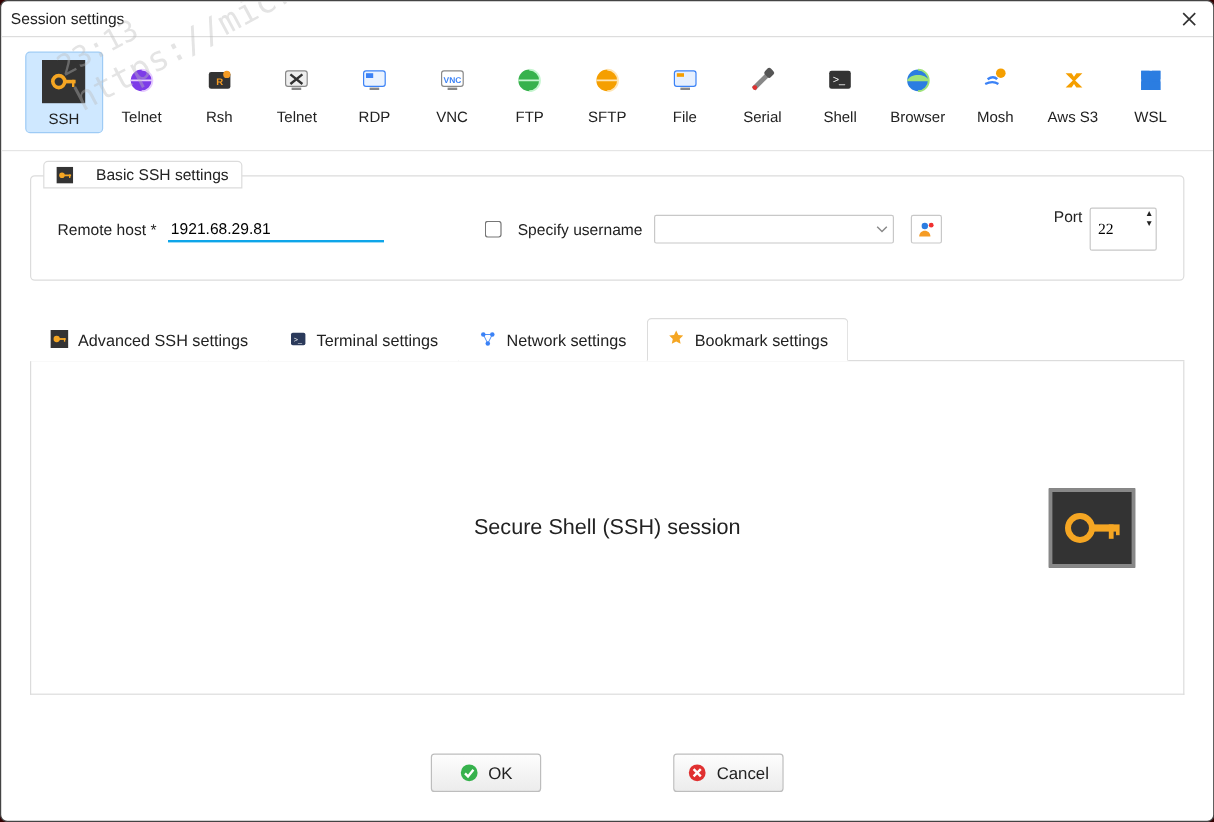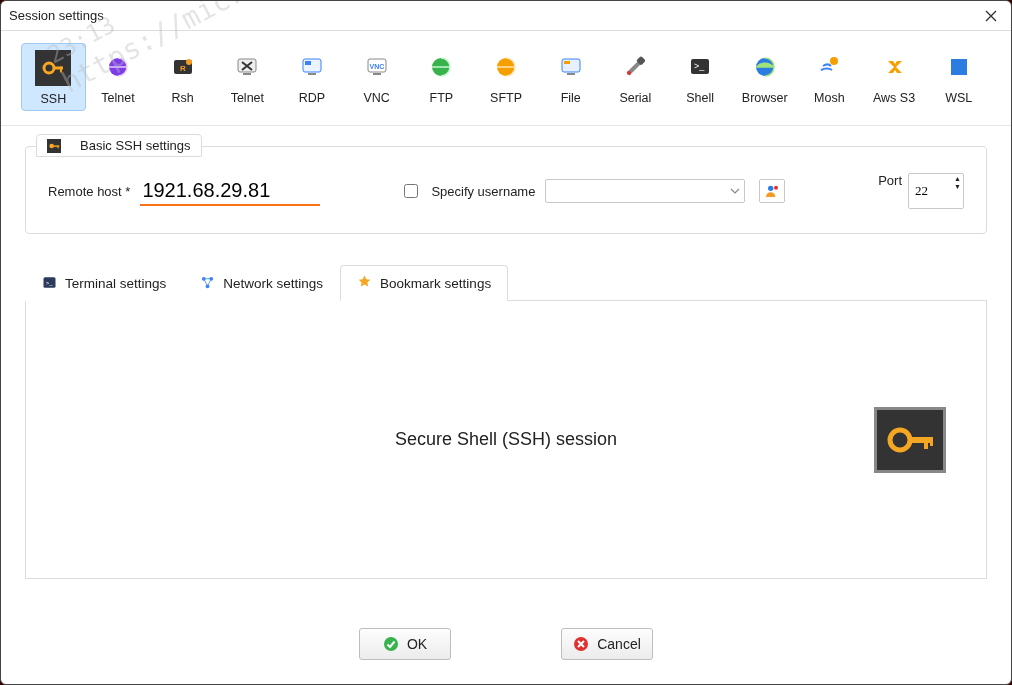--- a/index.html
+++ b/index.html
@@ -33,21 +33,21 @@
     position:relative; padding:26px 16px 24px 16px;
   }
   .basic-group .legend {
     position:absolute; top:-13px; left:10px; background:#fff; padding:3px 10px;
     border:1px solid #dcdcdc; border-radius:4px 4px 0 0; display:flex; align-items:center; gap:19px;
     font-size:13px;
   }
   .basic-row { display:flex; align-items:center; gap:10px; }
   .lbl-remote { margin-left:6px; }
   .host-input {
-    width:180px; border:none; border-bottom:2px solid #f97316; font-size:20px; padding:2px 2px;
+    width:180px; border:none; border-bottom:2px solid #0ea5e9; font-size:13px; padding:2px 2px;
     outline:none; font-family:inherit;
   }
   .spacer { flex:0 0 60px; }
   .chk { width:14px; height:14px; }
   .user-select {
     width:200px; height:24px; border:1px solid #c8c8c8; border-radius:2px; background:#fff;
     display:flex; align-items:center; justify-content:flex-end; padding:0 4px;
   }
   .user-btn {
     width:26px; height:24px; border:1px solid #c8c8c8; border-radius:2px; background:#fff;
@@ -301,20 +301,29 @@
           <span class="arrows">▲<br>▼</span>
         </span>
       </div>
     </div>
   </div>
 
   <div class="sub-tabs-wrap">
     <div class="sub-tabs" id="sub-tabs">
         <div class="sub-tab">
           <span><svg width="15" height="15" viewBox="0 0 20 20">
+              <rect width="20" height="20" fill="#333"></rect>
+              <circle cx="7" cy="10" r="3.5" fill="#f5a623"></circle>
+              <rect x="9" y="9" width="8" height="2" fill="#f5a623"></rect>
+              <rect x="15" y="9" width="1.5" height="4" fill="#f5a623"></rect>
+            </svg></span>
+    <span>Advanced SSH settings</span>
+        </div>
+        <div class="sub-tab">
+          <span><svg width="15" height="15" viewBox="0 0 20 20">
               <rect x="2" y="3" width="16" height="14" rx="2" fill="#2b3a5b"></rect>
               <text x="5" y="13" fill="#fff" font-size="8">&gt;_</text>
             </svg></span>
     <span>Terminal settings</span>
         </div>
         <div class="sub-tab">
           <span><svg width="15" height="15" viewBox="0 0 20 20">
               <circle cx="5" cy="5" r="2.5" fill="#3b82f6"></circle>
               <circle cx="15" cy="5" r="2.5" fill="#3b82f6"></circle>
               <circle cx="10" cy="15" r="2.5" fill="#3b82f6"></circle>

